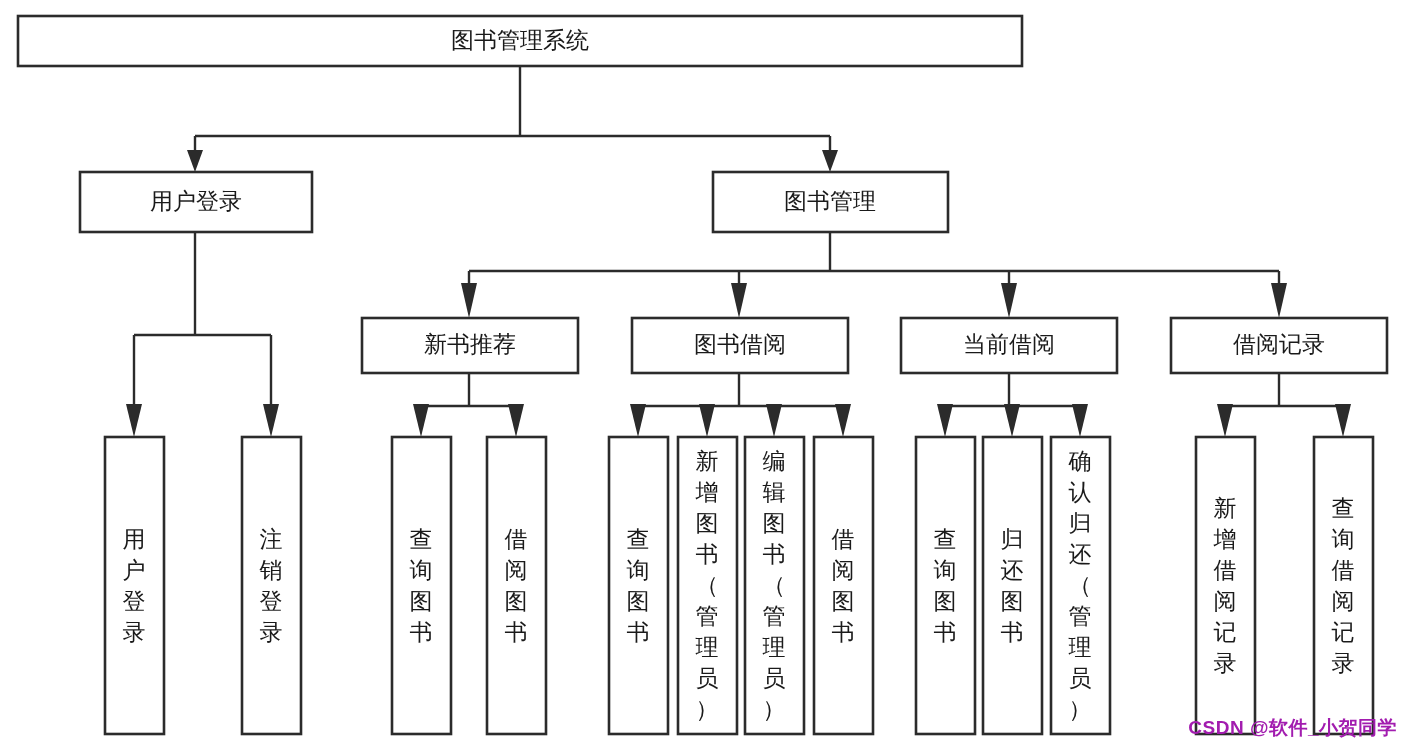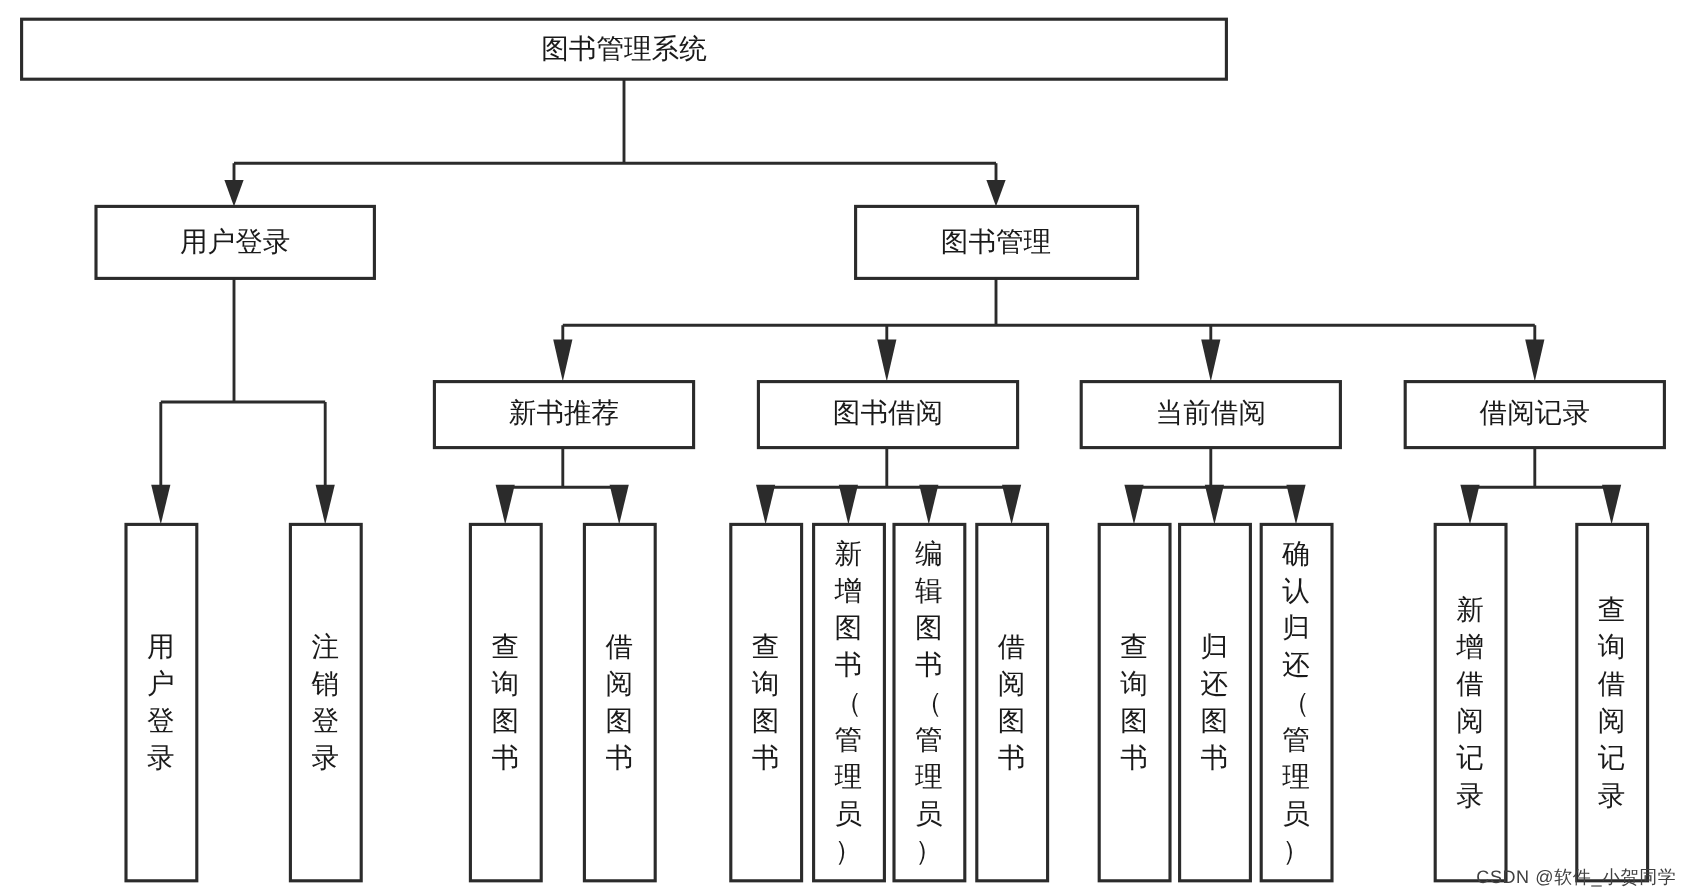--- a/index.html
+++ b/index.html
@@ -54,25 +54,26 @@
     font-family: "Liberation Sans", "DejaVu Sans", sans-serif;
     font-size: 23px;
     fill: #1a1a1a;
     text-anchor: middle;
   }
   .watermark {
     position: absolute;
     right: 8px;
     bottom: 6px;
     font-family: "Liberation Sans", "DejaVu Sans", sans-serif;
-    font-size: 15px;
-    color: #404040;
+    font-size: 19px;
+    color: #a21caf;
     letter-spacing: 0.5px;
     white-space: nowrap;
     pointer-events: none;
+    font-weight: bold;
   }
 </style>
 </head>
 <body>
 
 <div id="diagram-root">
 
   <svg class="diagram" viewBox="0 0 1405 747" xmlns="http://www.w3.org/2000/svg">
 
     <defs>

